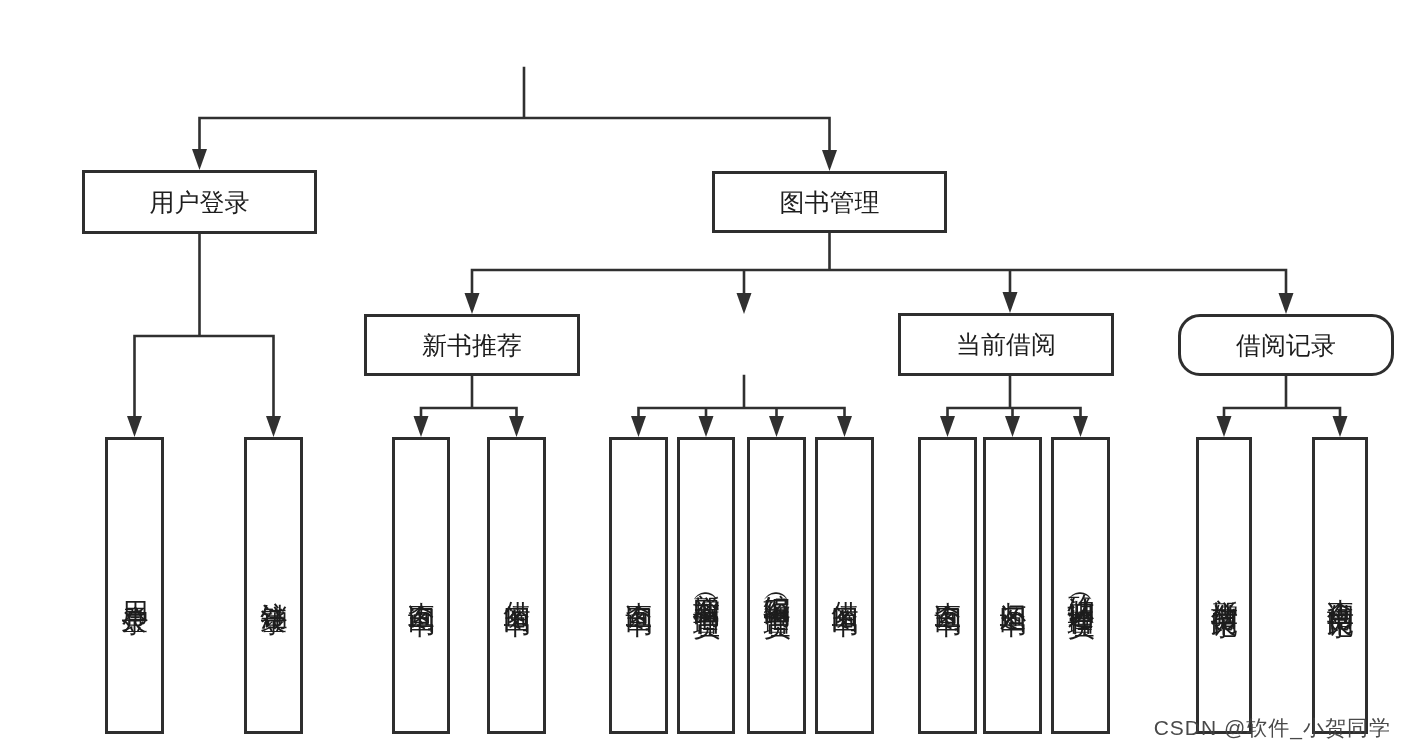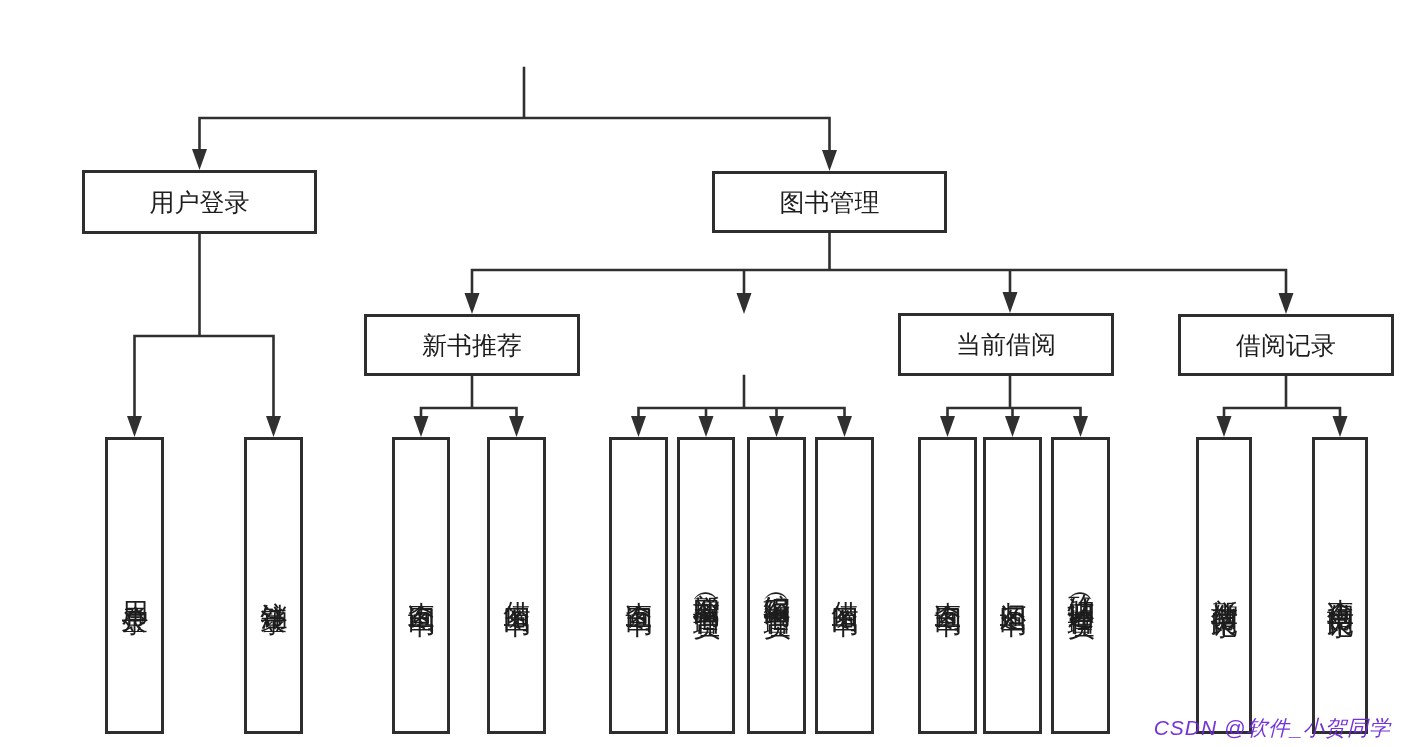--- a/index.html
+++ b/index.html
@@ -30,24 +30,23 @@
     text-orientation: mixed;
     font-size: 27px;
     letter-spacing: 3px;
   }
   .watermark {
     position: absolute;
     right: 14px;
     bottom: 5px;
     font-size: 21px;
     letter-spacing: 1px;
-    color: #6d28d9;
+    color: #404040;
     z-index: 5;
     opacity: 0.95;
-    font-style: italic;
   }
 </style>
 </head>
 <body>
 
 <div class="canvas" id="canvas">
   <svg id="connectors" width="1405" height="747" viewBox="0 0 1405 747">
       <g>
         <polygon points="192,149 207,149 199.5,170" fill="#303030"></polygon>
         <polygon points="822,150 837,150 829.5,171" fill="#303030"></polygon>
@@ -87,21 +86,21 @@
         <polygon points="1216.5,416 1231.5,416 1224,437" fill="#303030"></polygon>
         <polygon points="1332.5,416 1347.5,416 1340,437" fill="#303030"></polygon>
         <path d="M 1286 376 L 1286 408 M 1224 408 L 1340 408 M 1224 408 L 1224 423 M 1340 408 L 1340 423" stroke="#303030" stroke-width="2.6" stroke-linecap="square" fill="none"></path>
       </g>
     </svg>
   <div class="watermark">CSDN @软件_小贺同学</div>
     <div class="node" style="left: 82px; top: 170px; width: 235px; height: 64px;">用户登录</div>
     <div class="node" style="left: 712px; top: 171px; width: 235px; height: 62px;">图书管理</div>
     <div class="node" style="left: 364px; top: 314px; width: 216px; height: 62px;">新书推荐</div>
     <div class="node" style="left: 898px; top: 313px; width: 216px; height: 63px;">当前借阅</div>
-    <div class="node" style="left: 1178px; top: 314px; width: 216px; height: 62px;">借阅记录</div>
+    <div class="node" style="left: 1178px; top: 314px; width: 216px; height: 62px; border-radius: 22px;">借阅记录</div>
     <div class="node v" style="left: 105px; top: 437px; width: 59px; height: 297px;">用户登录</div>
     <div class="node v" style="left: 244px; top: 437px; width: 59px; height: 297px;">注销登录</div>
     <div class="node v" style="left: 392px; top: 437px; width: 58px; height: 297px;">查询图书</div>
     <div class="node v" style="left: 487px; top: 437px; width: 59px; height: 297px;">借阅图书</div>
     <div class="node v" style="left: 609px; top: 437px; width: 59px; height: 297px;">查询图书</div>
     <div class="node v" style="left: 677px; top: 437px; width: 58px; height: 297px;">新增图书（管理员）</div>
     <div class="node v" style="left: 747px; top: 437px; width: 59px; height: 297px;">编辑图书（管理员）</div>
     <div class="node v" style="left: 815px; top: 437px; width: 59px; height: 297px;">借阅图书</div>
     <div class="node v" style="left: 918px; top: 437px; width: 59px; height: 297px;">查询图书</div>
     <div class="node v" style="left: 983px; top: 437px; width: 59px; height: 297px;">归还图书</div>

